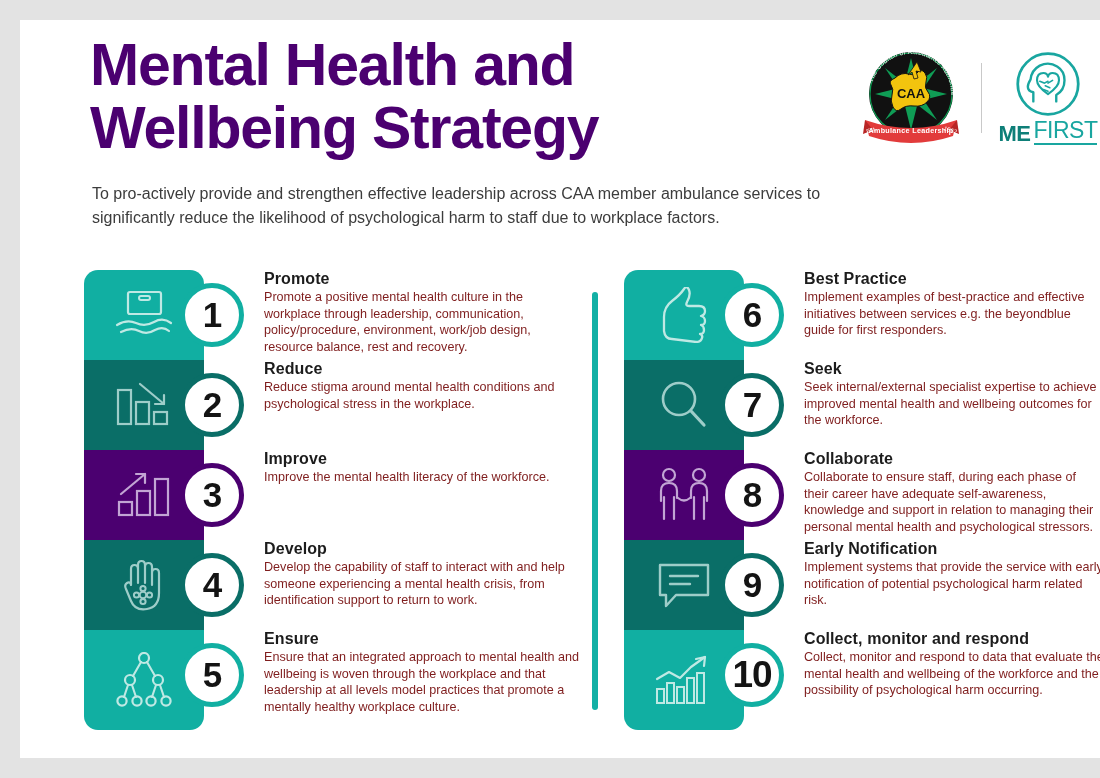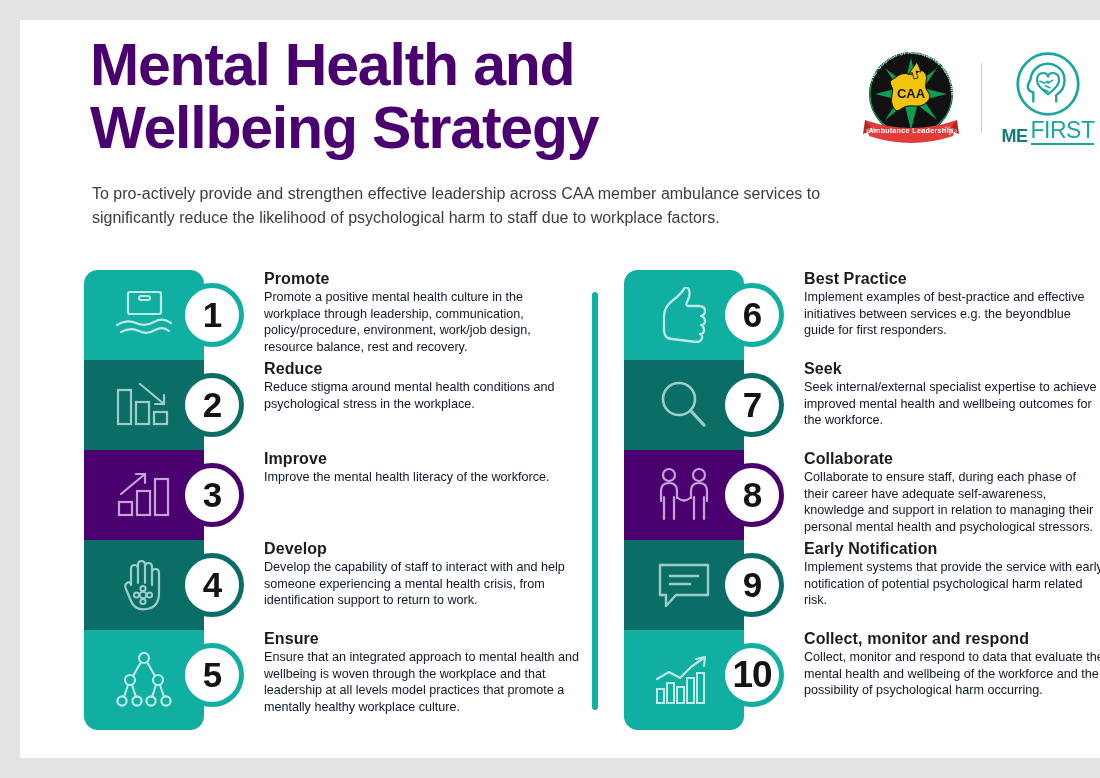--- a/index.html
+++ b/index.html
@@ -37,21 +37,21 @@
 
   .logos{
     position:absolute;right:18px;top:24px;
     display:flex;align-items:center;gap:16px;
   }
   .logo-caa{width:108px;height:108px;position:relative;}
   .logo-sep{width:1px;height:70px;background:#c9c9c9;}
   .logo-me{width:100px;display:flex;flex-direction:column;align-items:center;gap:2px;}
   .me-circle{width:66px;height:66px;}
   .me-word{display:flex;align-items:flex-end;gap:3px;line-height:1;}
-  .me-word .me{font-size:18px;font-weight:bold;color:#0e7f78;letter-spacing:-.5px;}
+  .me-word .me{font-size:22px;font-weight:bold;color:#0e7f78;letter-spacing:-.5px;}
   .me-word .first{font-size:23px;font-weight:normal;color:#19a6a0;letter-spacing:-.5px;
     border-bottom:2.5px solid #19a6a0;padding-bottom:1px;}
 
   
   .columns{position:relative;padding:0 0 0 0;}
   .col{position:absolute;top:0;}
   .col-left{left:28px;width:500px;}
   .col-right{left:568px;width:480px;}
   .divider{
     position:absolute;left:536px;top:22px;
@@ -79,21 +79,21 @@
   .num-circle.wide{font-size:37px;}
 
   .txt{position:absolute;top:0;}
   .col-left .txt{left:180px;width:318px;}
   .col-right .txt{left:180px;width:300px;}
   .txt h3{
     margin:0 0 1px 0;font-size:16px;font-weight:bold;color:#1c1c1c;
     letter-spacing:.1px;
   }
   .txt p{
-    margin:0;font-size:12.6px;line-height:1.33;color:#0f172a;
+    margin:0;font-size:12.6px;line-height:1.33;color:#7f1d1d;
   }
 </style>
 </head>
 <body>
 
 <div class="page">
 
   <div class="header">
     <div class="title">
       <span class="l1">Mental Health and</span>

